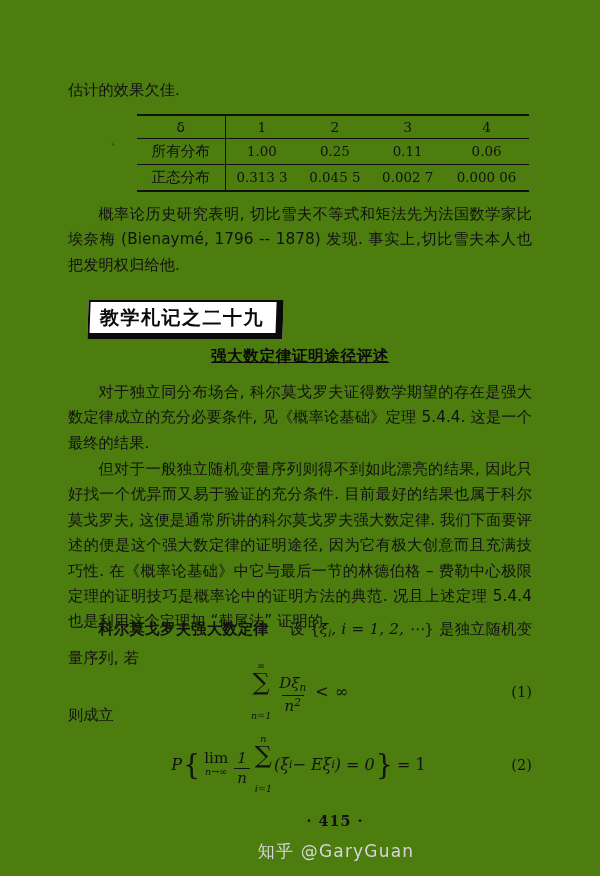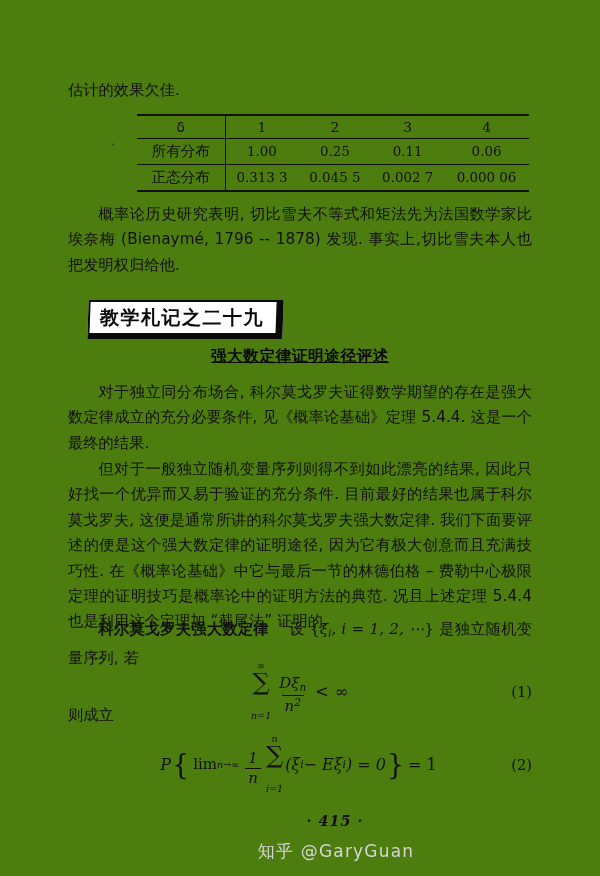--- a/index.html
+++ b/index.html
@@ -194,21 +194,21 @@
     justify-content: center;
     vertical-align: middle;
     margin: 0 3px;
     line-height: 1.12;
   }
   .frac .num { font-size: 15px; padding: 0 3px 1px; margin-top: 8px; }
   .frac .den { font-size: 15px; padding: 1px 3px 0; border-top: 1.1px solid #111; }
 
   .limop {
     display: inline-flex;
-    flex-direction: row;
+    flex-direction: column;
     align-items: center;
     line-height: 1;
     margin: 0 3px;
     font-style: normal;
   }
   .limop .w { font-size: 15px; font-style: normal; }
   .limop .u { font-size: 9.6px; font-style: italic; margin-top: 1px; }
 
   .brace {
     font-size: 27px;
@@ -223,21 +223,20 @@
   .sub { font-size: 10.5px; vertical-align: -0.28em; font-style: italic; }
   .sup { font-size: 10.5px; vertical-align: 0.45em; font-style: italic; }
 
   
   .page-number {
     position: absolute;
     left: 0; right: 0;
     top: 812px;
     text-align: center;
     font-family: "DejaVu Serif", serif;
-    font-style: italic;
     font-weight: 700;
     font-size: 14.4px;
     letter-spacing: 1px;
     color: #111;
     padding-left: 70px;
   }
   .watermark {
     position: absolute;
     left: 0; right: 0;
     top: 840px;

